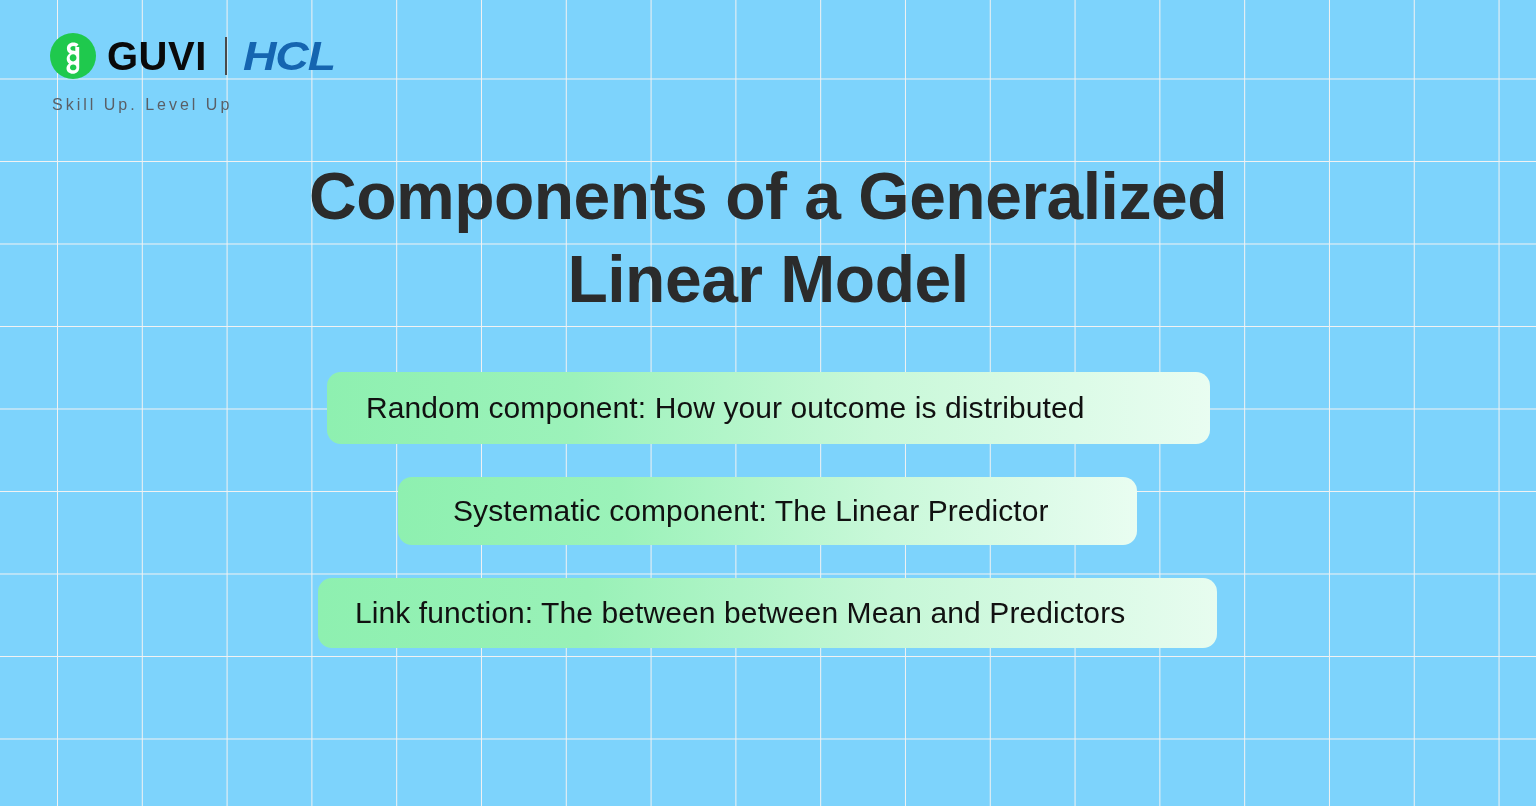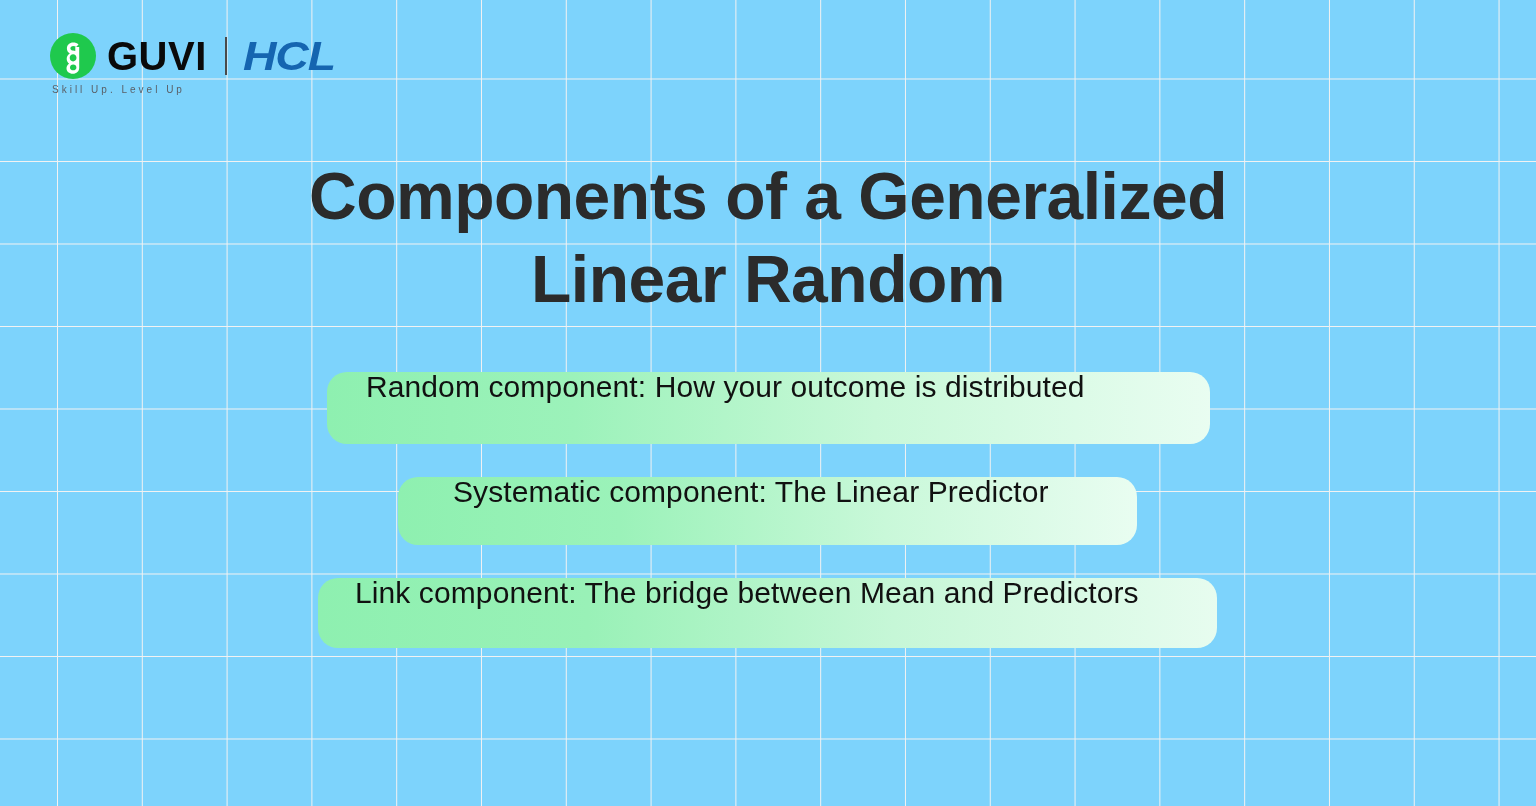--- a/index.html
+++ b/index.html
@@ -79,24 +79,24 @@
     font-size: 40px;
     font-weight: 700;
     font-style: italic;
     letter-spacing: -1px;
     color: #1565b0;
     line-height: 1;
     transform: scaleX(1.16);
     transform-origin: left center;
   }
   .tagline {
-    margin-top: 1px;
+    margin-top: 13px;
     margin-left: 2px;
     font-family: "Liberation Sans", sans-serif;
-    font-size: 10px;
+    font-size: 16px;
     font-weight: 500;
     letter-spacing: 3.0px;
     color: #5a5f66;
     line-height: 1;
   }
 
   
   .title {
     position: absolute;
     left: 0;
@@ -117,22 +117,22 @@
     position: absolute;
     left: 0;
     top: 0;
     width: 1536px;
     height: 806px;
     pointer-events: none;
   }
   .bar {
     position: absolute;
     display: flex;
-    align-items: flex-start;
-    border-radius: 20px;
+    align-items: center;
+    border-radius: 14px;
     pointer-events: auto;
     box-sizing: border-box;
   }
   .bar-label {
     font-family: "Liberation Sans", sans-serif;
     font-size: 30px;
     font-weight: 400;
     color: #111111;
     letter-spacing: 0.1px;
     white-space: nowrap;
@@ -178,27 +178,27 @@
         <path d="M23.2 9.6c-3.6 0-6.3 2.5-6.3 5.9 0 2.2 1.1 3.9 2.9 4.9-1.9 1.1-3.1 3-3.1 5.4 0 2.1 0.9 3.8 2.4 4.9-1.6 1.0-2.6 2.6-2.6 4.6 0 3.2 2.6 5.5 6.3 5.5 3.7 0 6.4-2.5 6.4-6.0V14.0h-3.9v4.0c-0.7-0.3-1.5-0.5-2.4-0.5-0.3 0-0.6 0-0.9 0.1-1.0-0.5-1.6-1.3-1.6-2.3 0-1.4 1.1-2.4 2.8-2.4 1.2 0 2.1 0.4 2.9 1.2l2.4-2.6c-1.4-1.3-3.3-1.9-5.3-1.9zm-0.1 11.6c2.0 0 3.4 1.5 3.4 3.6s-1.4 3.6-3.4 3.6c-2.0 0-3.4-1.5-3.4-3.6s1.4-3.6 3.4-3.6zm0.1 10.3c1.9 0 3.2 1.2 3.2 2.9 0 1.7-1.3 2.9-3.2 2.9-1.9 0-3.2-1.2-3.2-2.9 0-1.7 1.3-2.9 3.2-2.9z" fill="#ffffff"></path>
       </svg>
       <span class="guvi-word">GUVI</span>
       <span class="logo-sep"></span>
       <span class="hcl-word">HCL</span>
     </div>
     <div class="tagline">Skill Up. Level Up</div>
   </div>
 
   <div class="title">Components of a Generalized
-Linear Random</div>
+Linear Model</div>
 
   <div class="bars">
     <div class="bar" id="bar-0">
       <span class="bar-label">Random component: How your outcome is distributed</span>
     </div>
     <div class="bar" id="bar-1">
       <span class="bar-label">Systematic component: The Linear Predictor</span>
     </div>
     <div class="bar" id="bar-2">
-      <span class="bar-label">Link component: The bridge between Mean and Predictors</span>
+      <span class="bar-label">Link function: The between between Mean and Predictors</span>
     </div>
   </div>
 
 </div>
 
 </body></html>

